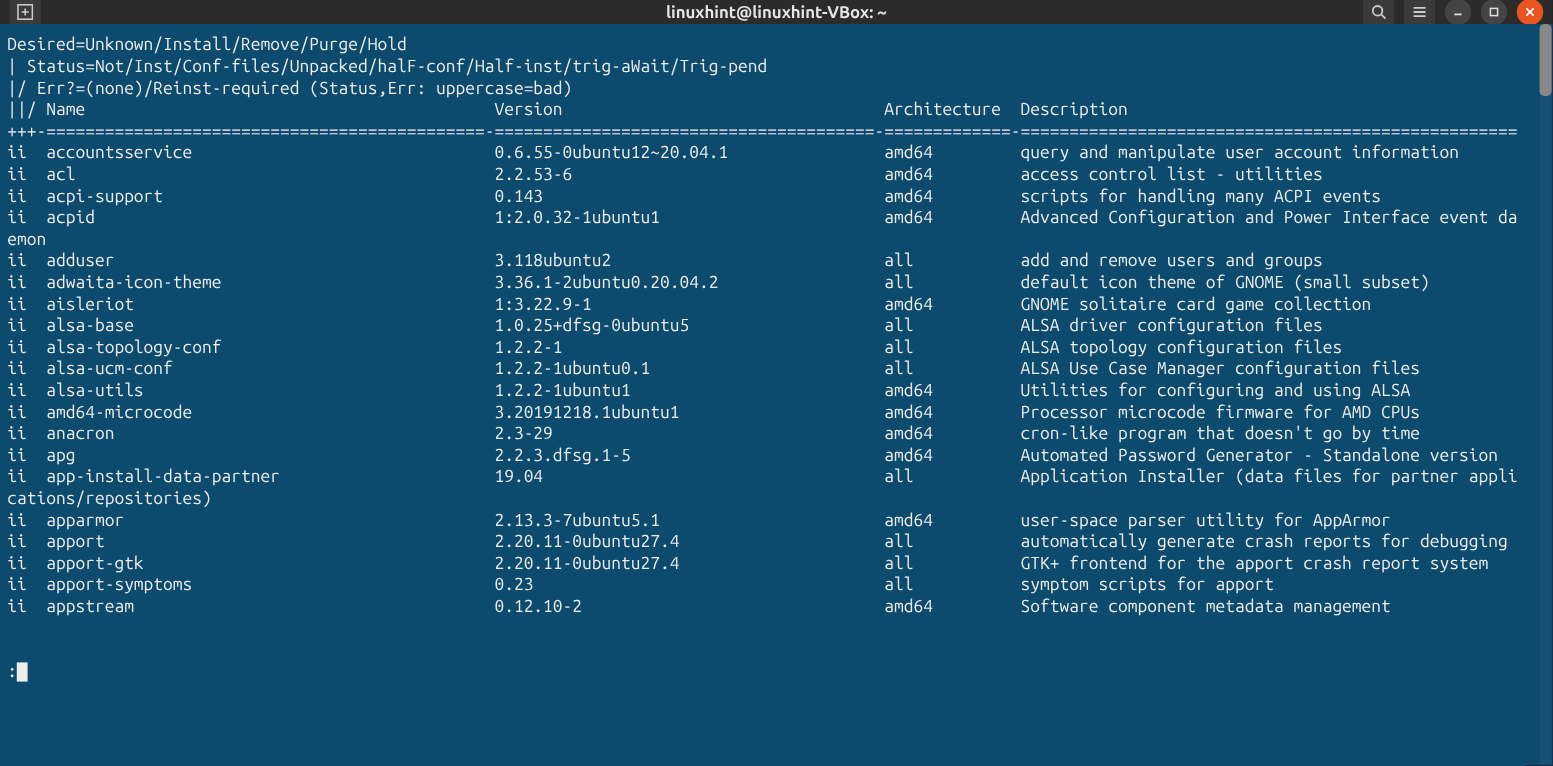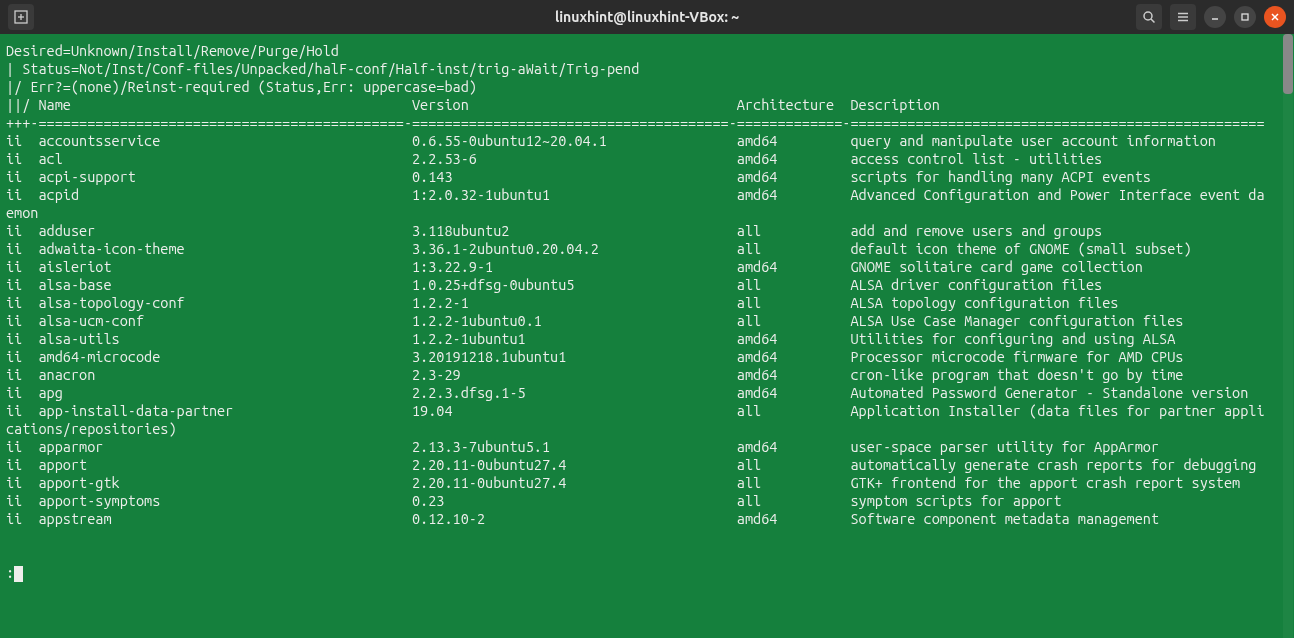--- a/index.html
+++ b/index.html
@@ -1,28 +1,28 @@
 <!DOCTYPE html>
 <html><head>
 <meta charset="utf-8">
 <style>
   * { margin:0; padding:0; box-sizing:border-box; }
   html,body { width:1294px; height:638px; font-family:"Ubuntu Mono","DejaVu Sans Mono",monospace; background:#300a24; color:#eeeeec; overflow:hidden; }
   .window { width:1294px; height:638px; display:flex; flex-direction:column; }
-  .titlebar { height:34px; background:#2b2b2b; display:flex; align-items:center; color:#cfcfcf; font-family:"Ubuntu",sans-serif; font-size:14px; }
+  .titlebar { height:20px; background:#2b2b2b; display:flex; align-items:center; color:#cfcfcf; font-family:"Ubuntu",sans-serif; font-size:14px; }
   .titlebar .left, .titlebar .right { display:flex; align-items:center; gap:8px; }
   .titlebar .left { padding-left:8px; }
   .titlebar .right { margin-left:auto; padding-right:8px; }
   .titlebar .center { position:absolute; left:0; right:0; text-align:center; pointer-events:none; font-weight:600; color:#e6e6e6; }
   .tb-btn { width:26px; height:26px; border-radius:4px; background:#3a3a3a; display:flex; align-items:center; justify-content:center; cursor:pointer; }
   .tb-round { width:22px; height:22px; border-radius:50%; display:flex; align-items:center; justify-content:center; cursor:pointer; }
   .tb-gray { background:#444; color:#ddd; }
   .tb-orange { background:#e95420; color:#fff; }
   .tb-btn svg, .tb-round svg { display:block; }
-  .term { flex:1; background:#15803d; padding:8px 4px 4px 6px; font-size:14.5px; line-height:18px; white-space:pre; overflow:hidden; position:relative; }
+  .term { flex:1; background:#0c4a6e; padding:8px 4px 4px 6px; font-size:14.5px; line-height:18px; white-space:pre; overflow:hidden; position:relative; }
   .scroll-track { position:absolute; right:1px; top:0; width:10px; height:100%; background:rgba(255,255,255,0.04); }
   .scroll-thumb { position:absolute; right:1px; top:0; width:10px; height:60px; background:#888; border-radius:4px; }
   .cursor { display:inline-block; width:9px; height:16px; background:#eeeeec; vertical-align:middle; }
 </style>
 </head>
 <body>
 
 <div class="window">
   <div class="titlebar">
     <div class="left">

